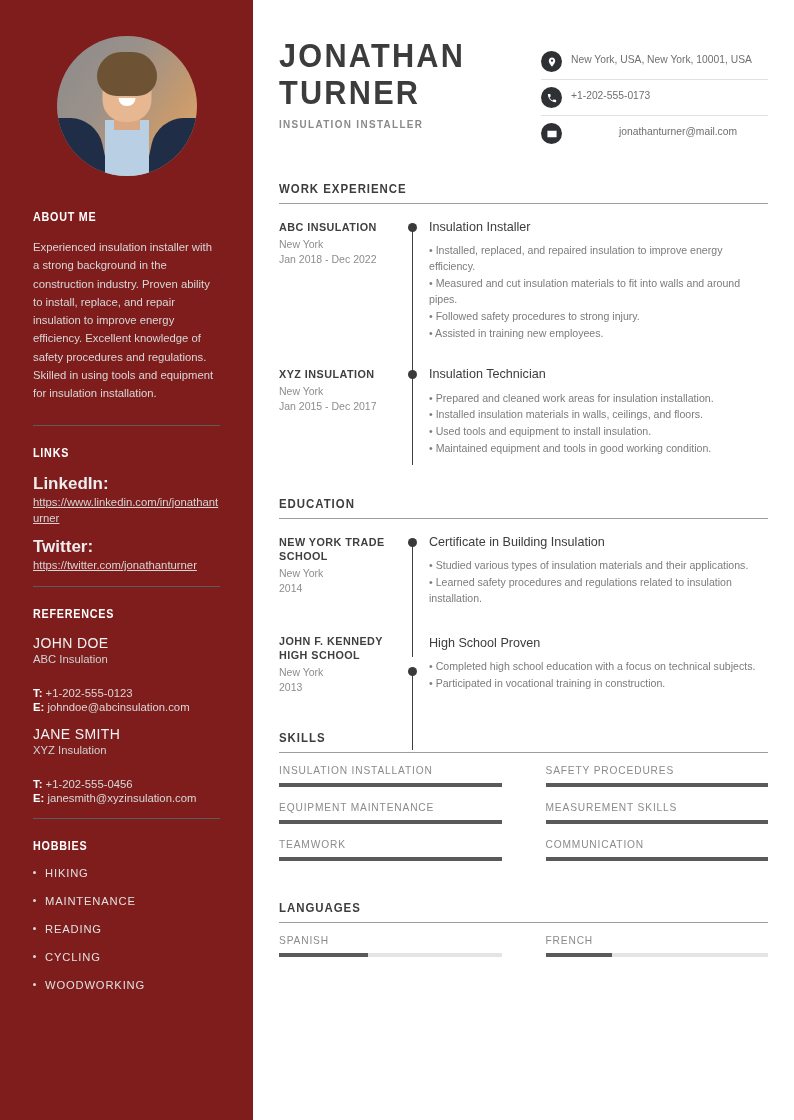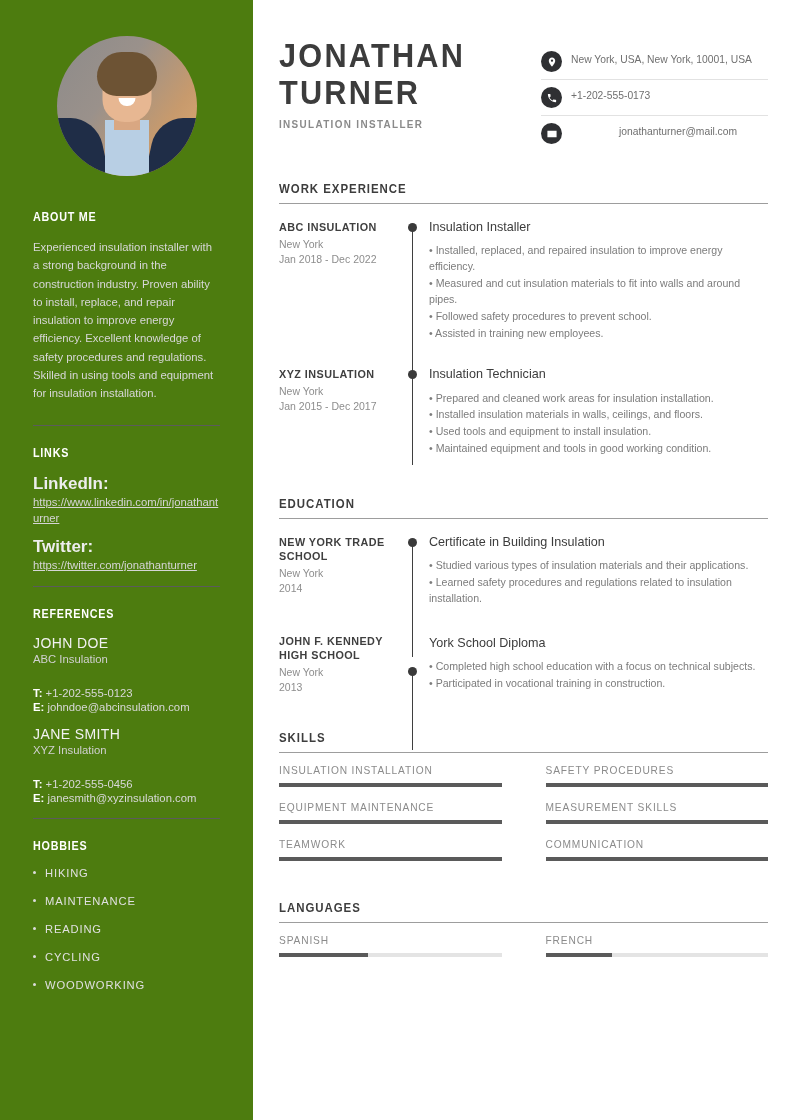--- a/index.html
+++ b/index.html
@@ -7,21 +7,21 @@
     width:794px; height:1120px;
     background:#ffffff;
     font-family:"Liberation Sans", sans-serif;
     -webkit-font-smoothing:antialiased;
   }
   .page { position:relative; width:794px; height:1120px; display:flex; overflow:hidden; }
 
   
   .sidebar {
     width:253px; flex:0 0 253px;
-    background:#4d7c0f;
+    background:#7f1d1d;
     color:#e8e8e8;
     padding:30px 33px 0 33px;
   }
   .avatar-wrap { display:flex; justify-content:center; margin-top:6px; }
   .avatar {
     width:140px; height:140px; border-radius:50%;
     overflow:hidden; position:relative;
     background:linear-gradient(125deg,#8d8b8a 0%, #9a918b 38%, #c79a6d 72%, #e0ab72 100%);
   }
   .avatar .hair {
@@ -284,21 +284,21 @@
         </div>
         <div class="timeline">
           <div class="tl-line" style="height:162px;"></div>
           <div class="tl-dot"></div>
         </div>
         <div class="entry-right">
           <div class="e-title">Insulation Installer</div>
           <div class="bullets">
             <div class="bullet">• Installed, replaced, and repaired insulation to improve energy efficiency.</div>
             <div class="bullet">• Measured and cut insulation materials to fit into walls and around pipes.</div>
-            <div class="bullet">• Followed safety procedures to prevent school.</div>
+            <div class="bullet">• Followed safety procedures to strong injury.</div>
             <div class="bullet">• Assisted in training new employees.</div>
           </div>
         </div>
       </div>
 
       <div class="entry" style="margin-top:25px;">
         <div class="entry-left">
           <div class="e-org">XYZ INSULATION</div>
           <div class="e-sub">New York</div>
           <div class="e-sub" style="margin-top:0;">Jan 2015 - Dec 2017</div>
@@ -346,21 +346,21 @@
         <div class="entry-left">
           <div class="e-org">JOHN F. KENNEDY HIGH SCHOOL</div>
           <div class="e-sub">New York</div>
           <div class="e-sub" style="margin-top:0;">2013</div>
         </div>
         <div class="timeline">
           <div class="tl-line" style="height:80px;"></div>
           <div class="tl-dot"></div>
         </div>
         <div class="entry-right">
-          <div class="e-title">York School Diploma</div>
+          <div class="e-title">High School Proven</div>
           <div class="bullets">
             <div class="bullet">• Completed high school education with a focus on technical subjects.</div>
             <div class="bullet">• Participated in vocational training in construction.</div>
           </div>
         </div>
       </div>
     </section>
 
     <section class="sec" style="margin-top:36px;">
       <div class="sec-h">SKILLS</div>

